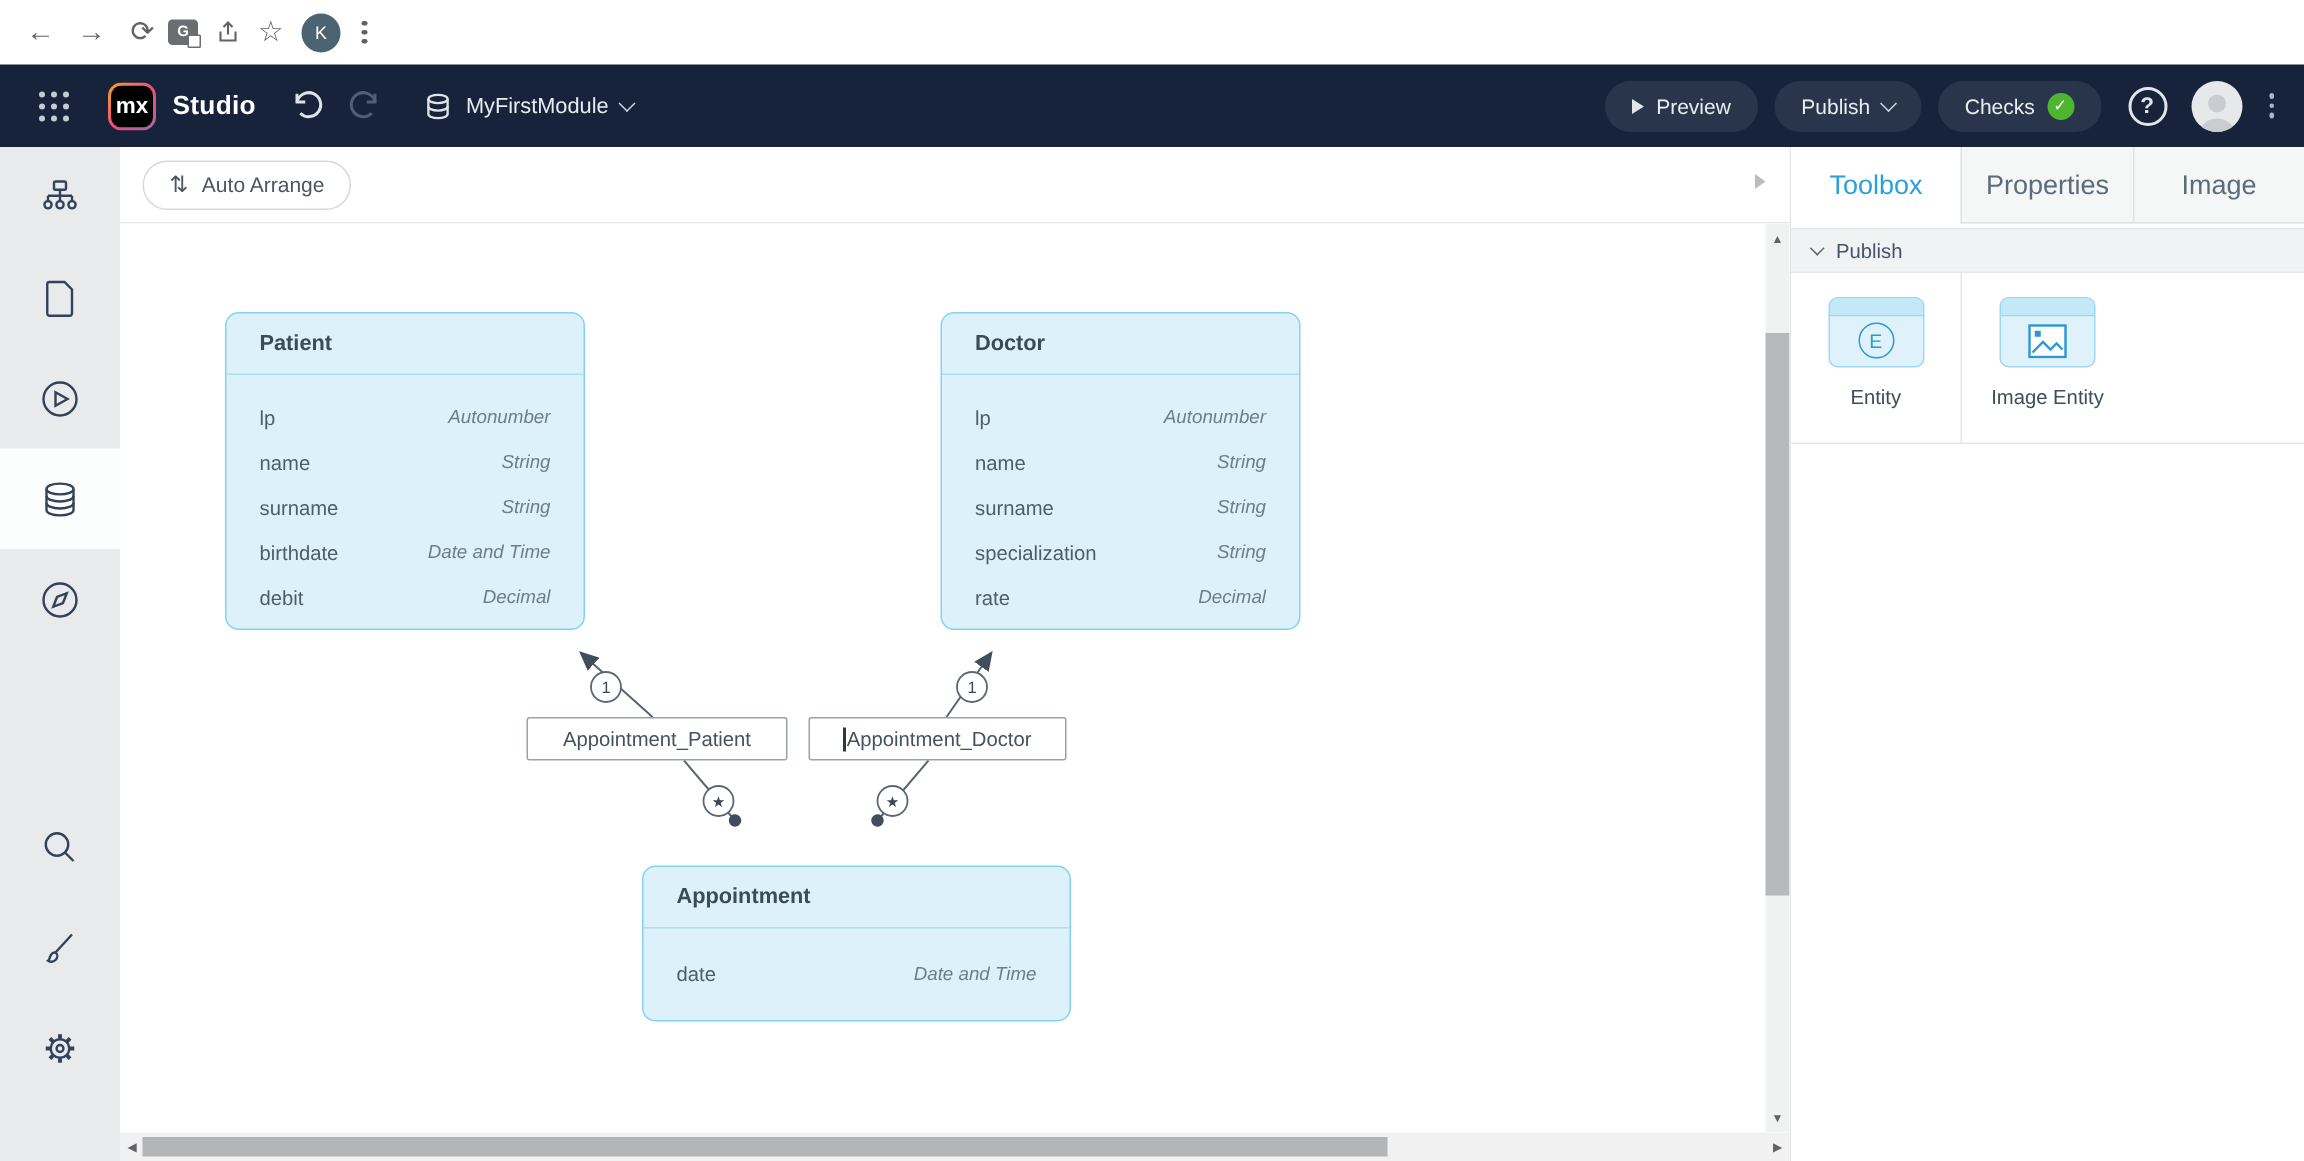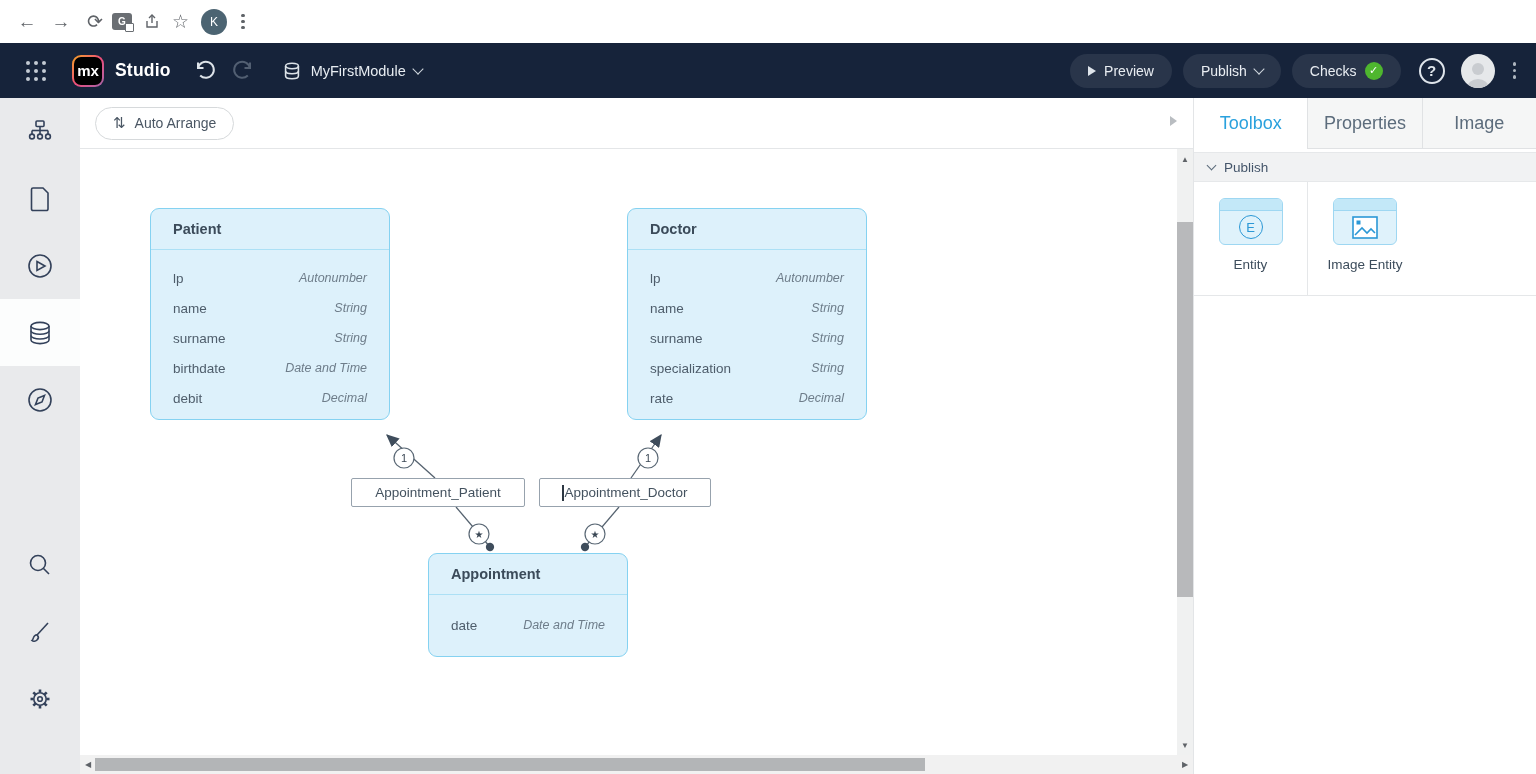--- a/index.html
+++ b/index.html
@@ -373,21 +373,21 @@
               <span class="attr-name">specialization</span>
               <span class="attr-type">String</span>
             </div>
             <div class="attr-row">
               <span class="attr-name">rate</span>
               <span class="attr-type">Decimal</span>
             </div>
           </div>
         </div>
 
-        <div class="entity" style="left:348px; top:404px; width:200px;">
+        <div class="entity" style="left:348px; top:428px; width:286px;">
           <div class="entity-header">Appointment</div>
           <div class="entity-body" style="padding:15px 0 16px;">
             <div class="attr-row">
               <span class="attr-name">date</span>
               <span class="attr-type">Date and Time</span>
             </div>
           </div>
         </div>
 
         <div class="assoc-label" style="left:271px; top:329px; width:174px;">

